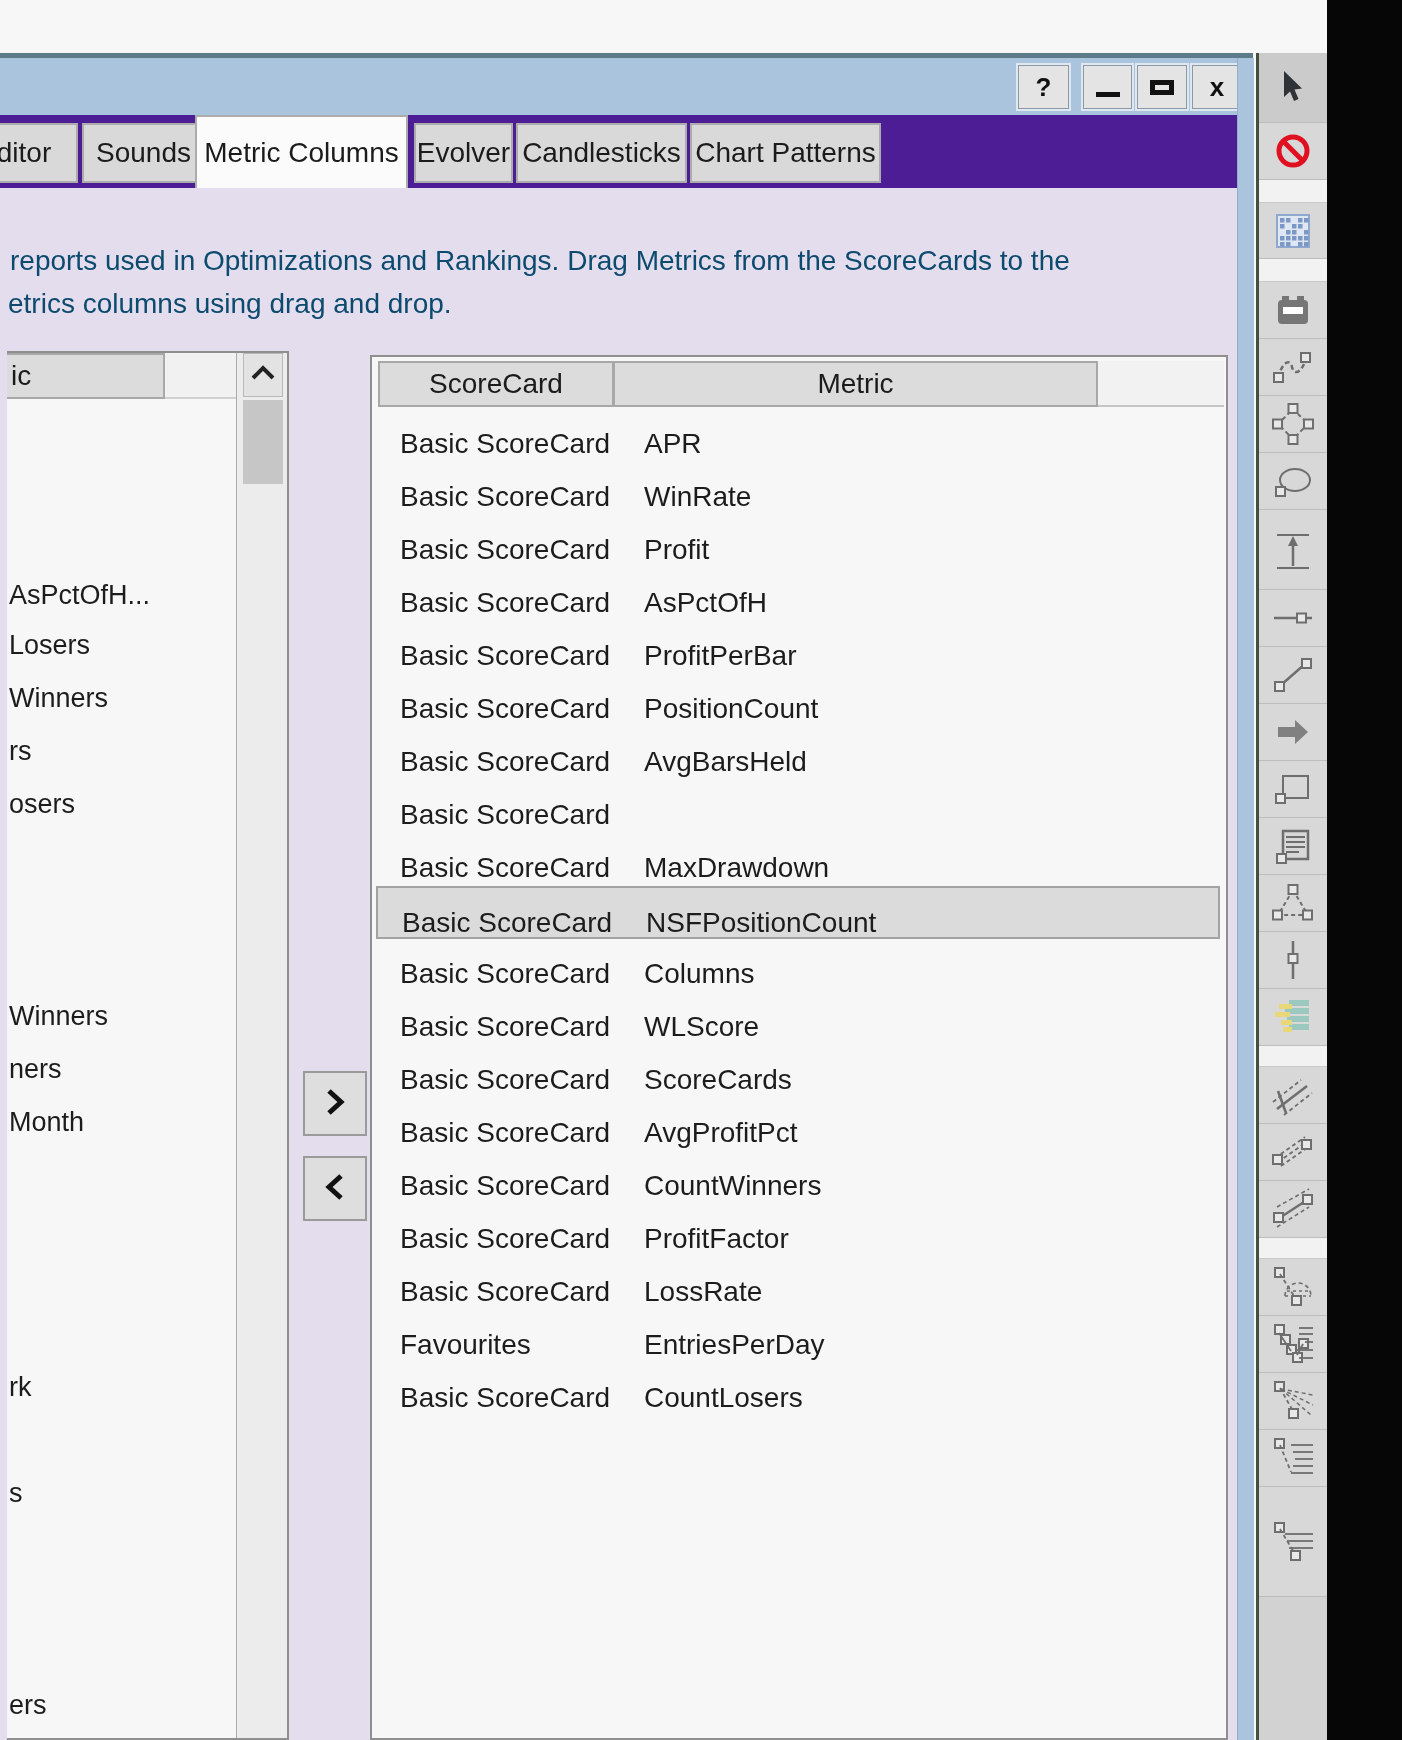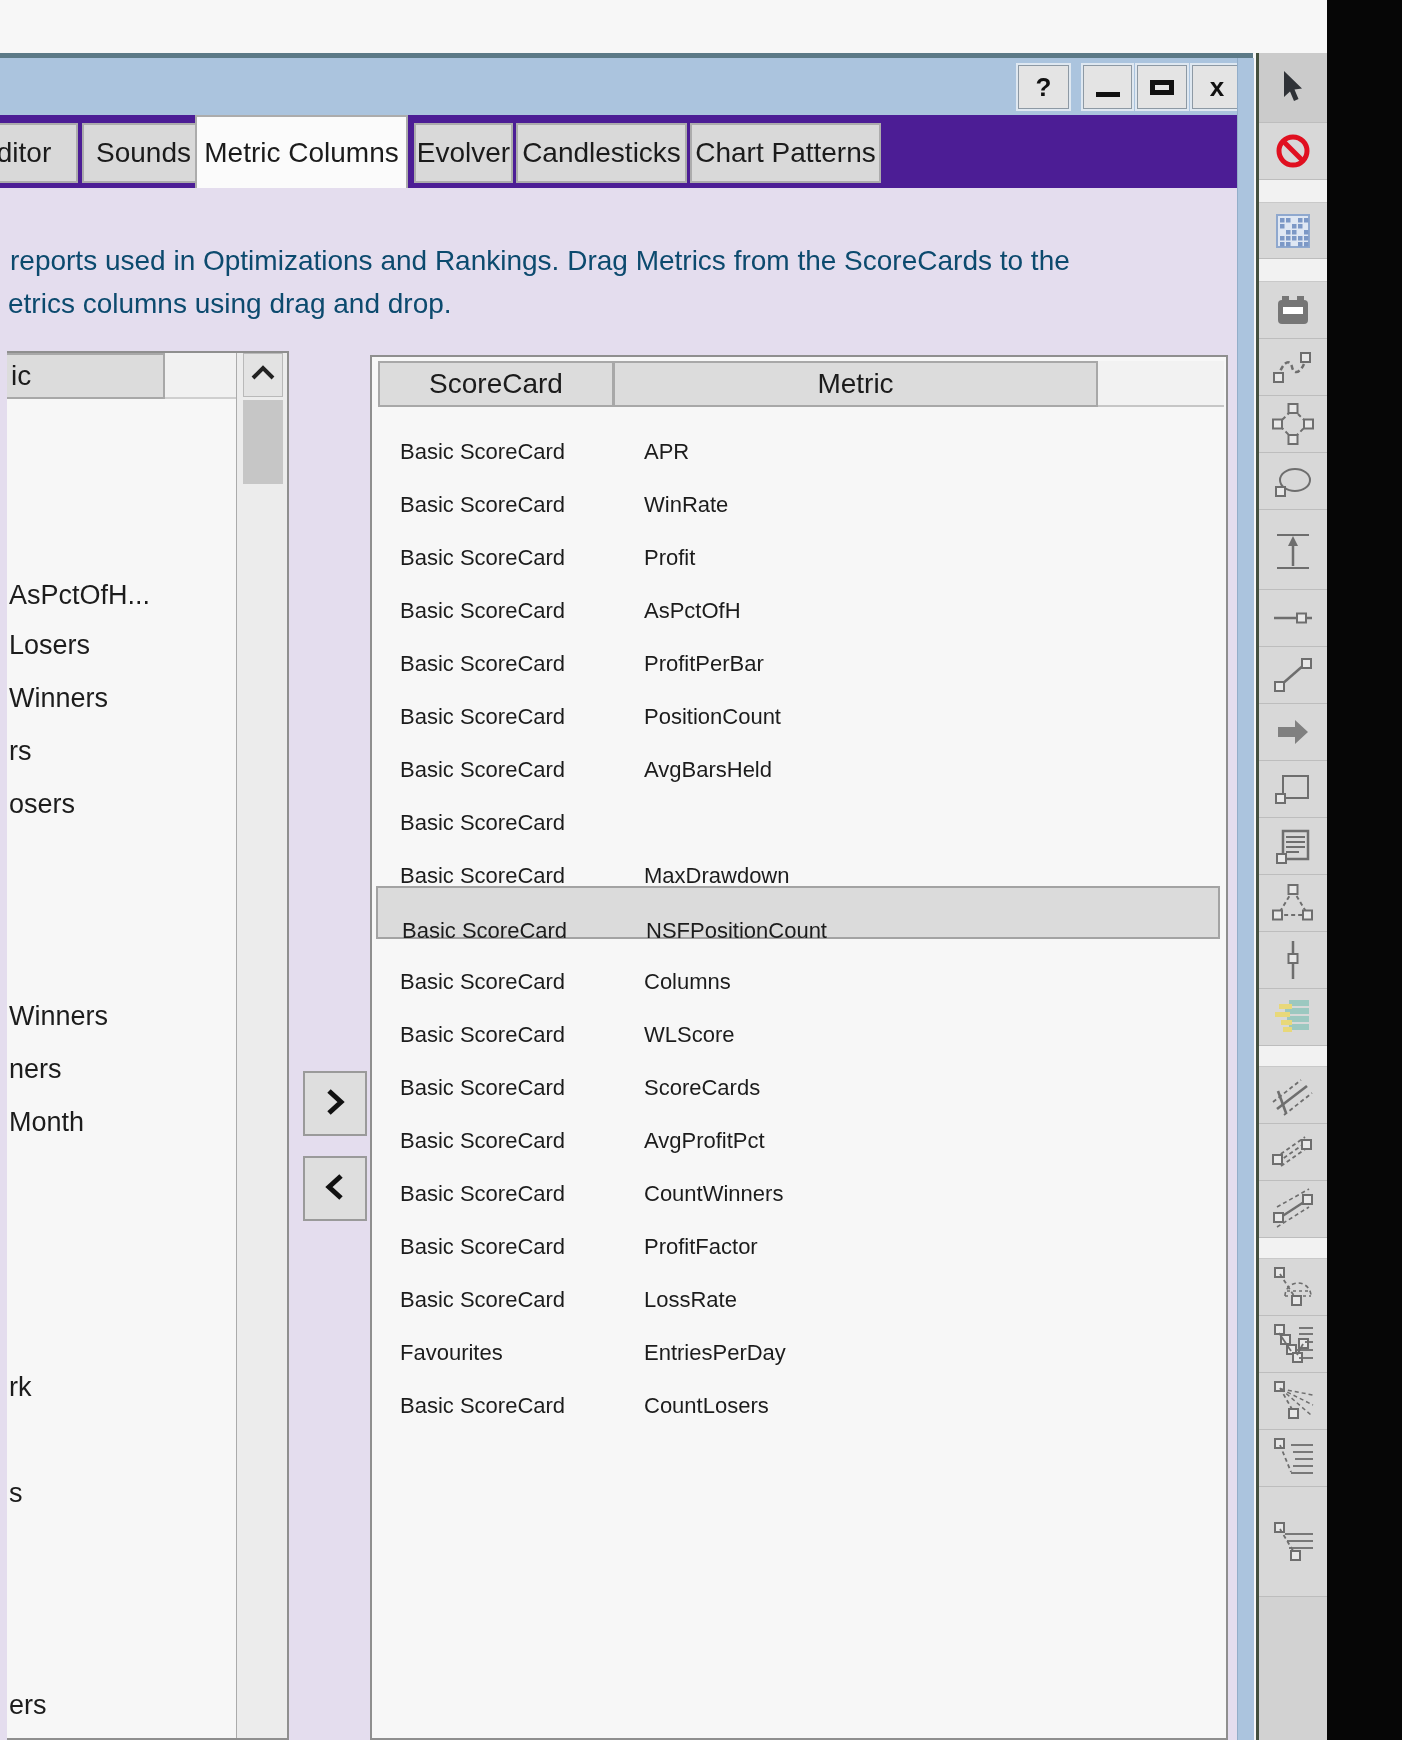--- a/index.html
+++ b/index.html
@@ -59,22 +59,22 @@
 
   
   .table-panel{position:absolute;left:370px;top:240px;width:858px;height:1385px;background:#f7f7f7;
                border:2px solid #8f8f8f;box-sizing:border-box;overflow:hidden;}
   .tp-header{position:absolute;top:4px;height:46px;background:#dcdcdc;border:2px solid #a8a8a8;
              box-sizing:border-box;display:flex;align-items:center;justify-content:center;
              font-size:28px;color:#1b1b1b;}
   .tp-header-rest{position:absolute;top:4px;height:44px;background:#f2f2f2;border-bottom:2px solid #c6c6c6;}
   .t-row{position:absolute;left:4px;width:844px;height:53px;}
   .t-row.selected{background:#dbdbdb;border:2px solid #a3a3a3;box-sizing:border-box;}
-  .t-cell{position:absolute;top:16px;height:53px;display:flex;align-items:center;
-          font-size:22px;color:#1c1c1c;white-space:nowrap;}
+  .t-cell{position:absolute;top:8px;height:53px;display:flex;align-items:center;
+          font-size:28px;color:#1c1c1c;white-space:nowrap;}
   .t-cell.c1{left:24px;}
   .t-cell.c2{left:268px;}
 </style>
 </head>
 <body>
 
 <div id="root">
 
   <div class="black-band"></div>
 

